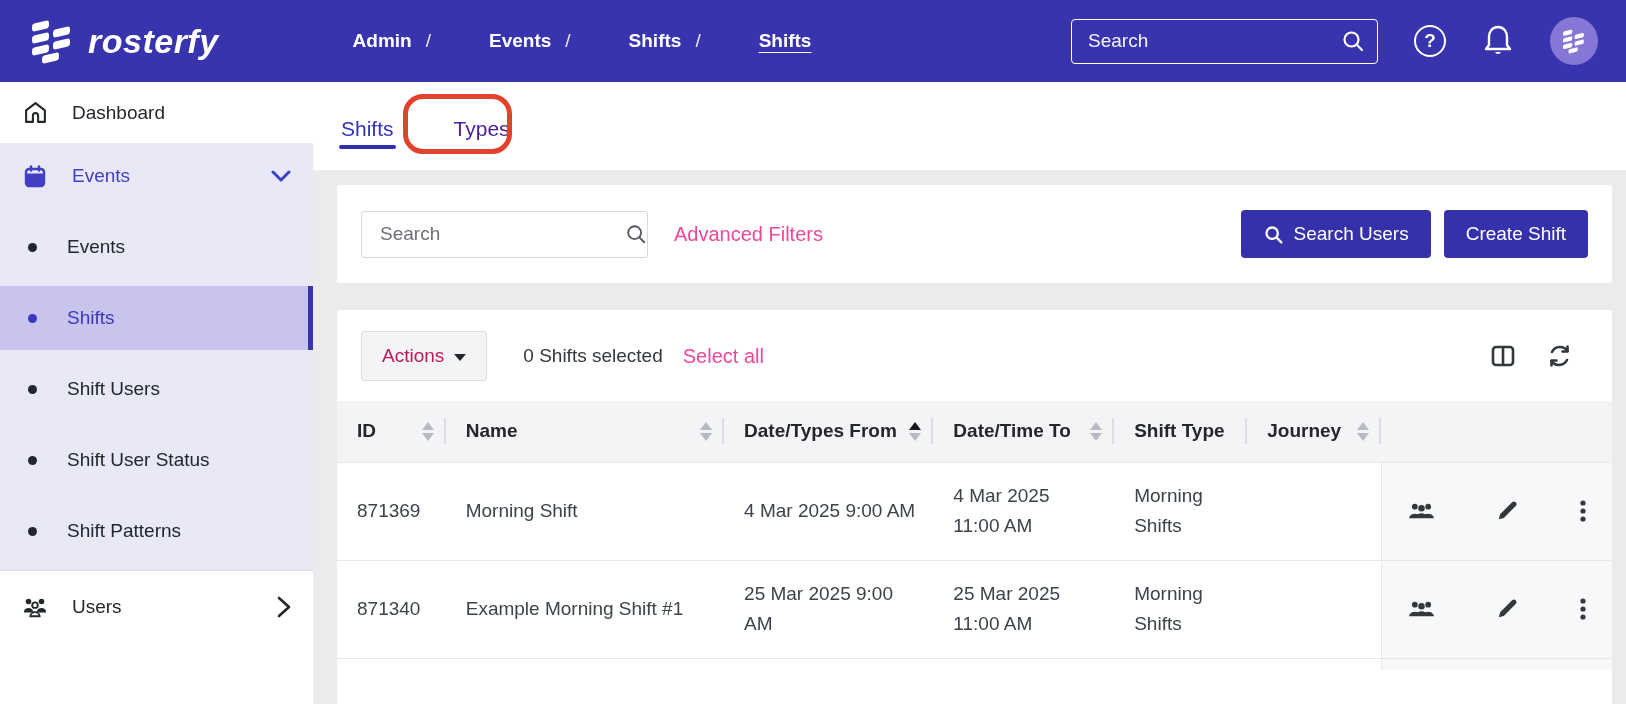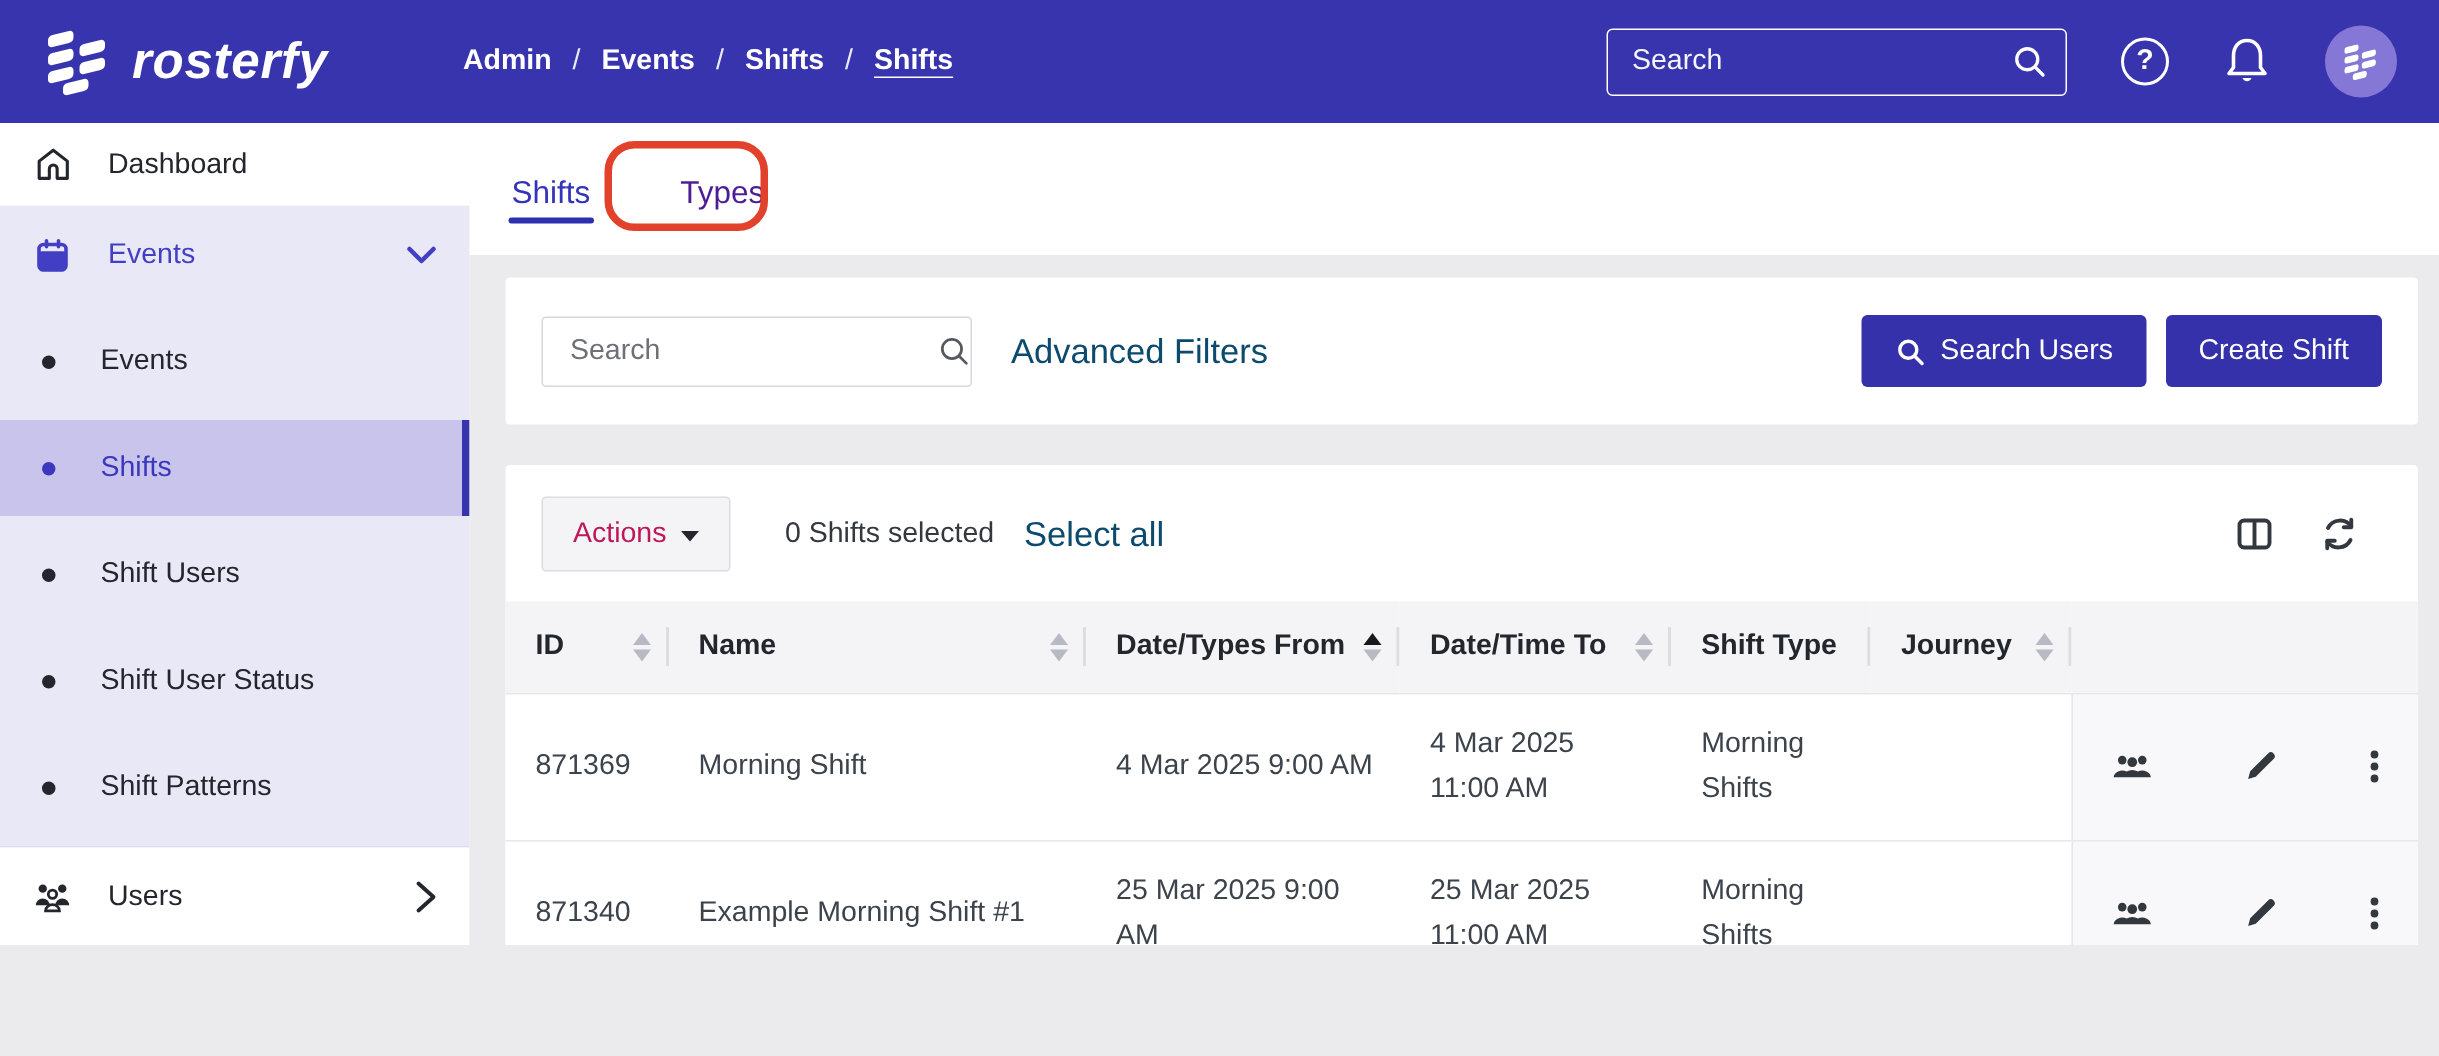--- a/index.html
+++ b/index.html
@@ -13,33 +13,33 @@
   .logo-mark span { position:absolute; background:#fff; border-radius:3px; transform:skewY(-14deg); }
   .lm1 { left:2px;  top:6px;  width:17px; height:8px; }
   .lm2 { left:2px;  top:18px; width:17px; height:8px; }
   .lm3 { left:23px; top:12px; width:17px; height:8px; }
   .lm4 { left:2px;  top:30px; width:17px; height:8px; }
   .lm5 { left:23px; top:24px; width:17px; height:8px; }
   .lm6 { left:12px; top:38px; width:17px; height:8px; }
   .logo-word { color:#fff; font-size:34px; font-weight:bold; letter-spacing:.5px; }
   .breadcrumb { margin-left:90px; display:flex; align-items:center; gap:14px; color:#fff; font-size:19px; font-weight:600; }
   .breadcrumb .sep { font-weight:400; opacity:.9; }
-  .crumb { color:#fff; text-decoration:none; }
+  .crumb { color:#fff; text-decoration:none;margin-left:44px; }
   .crumb.current { text-decoration:underline; text-underline-offset:5px; }
   .nav-right { margin-left:auto; display:flex; align-items:center; gap:36px; }
   .nav-search { width:307px; height:45px; border:1px solid #fff; border-radius:4px; display:flex; align-items:center; padding:0 12px 0 16px; }
   .nav-search input { flex:1; background:transparent; border:none; outline:none; color:#fff; font-size:19px; font-family:inherit; }
   .nav-search input::placeholder { color:#fff; opacity:.95; }
   .icon-btn { background:none; border:none; cursor:pointer; display:flex; align-items:center; justify-content:center; }
   .help-circle { width:32px; height:32px; border:2.5px solid #fff; border-radius:50%; color:#fff; font-size:19px; font-weight:bold; display:flex; align-items:center; justify-content:center; }
   .avatar { width:48px; height:48px; border-radius:50%; background:#8477d6; display:flex; align-items:center; justify-content:center; overflow:hidden; }
   .avatar .logo-mark { transform:scale(.55); }
 
   
-  .app-body { display:flex; height:548px; }
+  .app-body { display:flex; height:622px; }
   .sidebar { width:313px; background:#fff; flex:0 0 auto; display:flex; flex-direction:column; }
   .side-item { height:62px; display:flex; align-items:center; gap:24px; padding:0 22px; font-size:19px; color:#23272d; cursor:pointer; background:#fff; border-bottom:1px solid #ececf0; }
   .side-group { background:#e9e8f6; border-bottom:1px solid #dddbee; }
   .side-group .side-item { background:transparent; border-bottom:none; height:64px; }
   .group-head { color:#423fc4; font-weight:500; }
   .group-head .chev { margin-left:auto; }
   .sub-item { padding-left:28px; gap:30px; height:62px; margin:7px 0; }
   .sub-item .dot { width:9px; height:9px; border-radius:50%; background:#23272d; flex:0 0 auto; }
   .sub-item.selected { background:#c8c4eb; color:#3b38bf; border-right:5px solid #3734ad; }
   .sub-item.selected .dot { background:#3b38bf; }
@@ -54,21 +54,21 @@
   .tab.active::after { content:""; position:absolute; left:0; right:0; bottom:12px; height:4px; background:#2f2fb2; border-radius:2px; }
   .annotation { position:absolute; left:90px; top:12px; width:109px; height:60px; border:5px solid #e2412b; border-radius:20px; pointer-events:none; }
 
   
   .content { flex:1; background:#ebebed; padding:15px 14px 0 24px; overflow:hidden; }
   .card { background:#fff; border-radius:3px; }
   .toolbar-card { height:98px; display:flex; align-items:center; padding:0 24px; margin-bottom:27px; }
   .tb-search { width:287px; height:47px; border:1px solid #d7d7dc; border-radius:3px; display:flex; align-items:center; padding:0 14px 0 18px; }
   .tb-search input { flex:1; border:none; outline:none; font-size:19px; color:#444; font-family:inherit; }
   .tb-search input::placeholder { color:#6d7075; }
-  .link { color:#0c4a6e; font-size:23px; text-decoration:none; cursor:pointer; }
+  .link { color:#ec4899; font-size:20px; text-decoration:none; cursor:pointer; }
   .adv-filters { margin-left:26px; }
   .tb-spacer { flex:1; }
   .btn-primary { background:#3431ab; color:#fff; border:none; border-radius:4px; height:48px; font-size:19px; font-family:inherit; display:flex; align-items:center; gap:10px; padding:0 22px; cursor:pointer; }
   .btn-primary + .btn-primary { margin-left:13px;text-align:right; }
 
   .table-card { min-height:480px; padding-top:21px; }
   .actions-row { display:flex; align-items:center; padding:0 24px 20px; }
   .btn-actions { background:#f4f4f6; border:1px solid #dcdce1; border-radius:3px; height:50px; padding:0 20px; font-size:19px; font-family:inherit; color:#be185d; display:flex; align-items:center; gap:10px; cursor:pointer; }
   .caret-down { width:0; height:0; border-left:6px solid transparent; border-right:6px solid transparent; border-top:7px solid #23272d; margin-top:2px; }
   .sel-count { margin-left:36px; font-size:19px; color:#33383e; }

